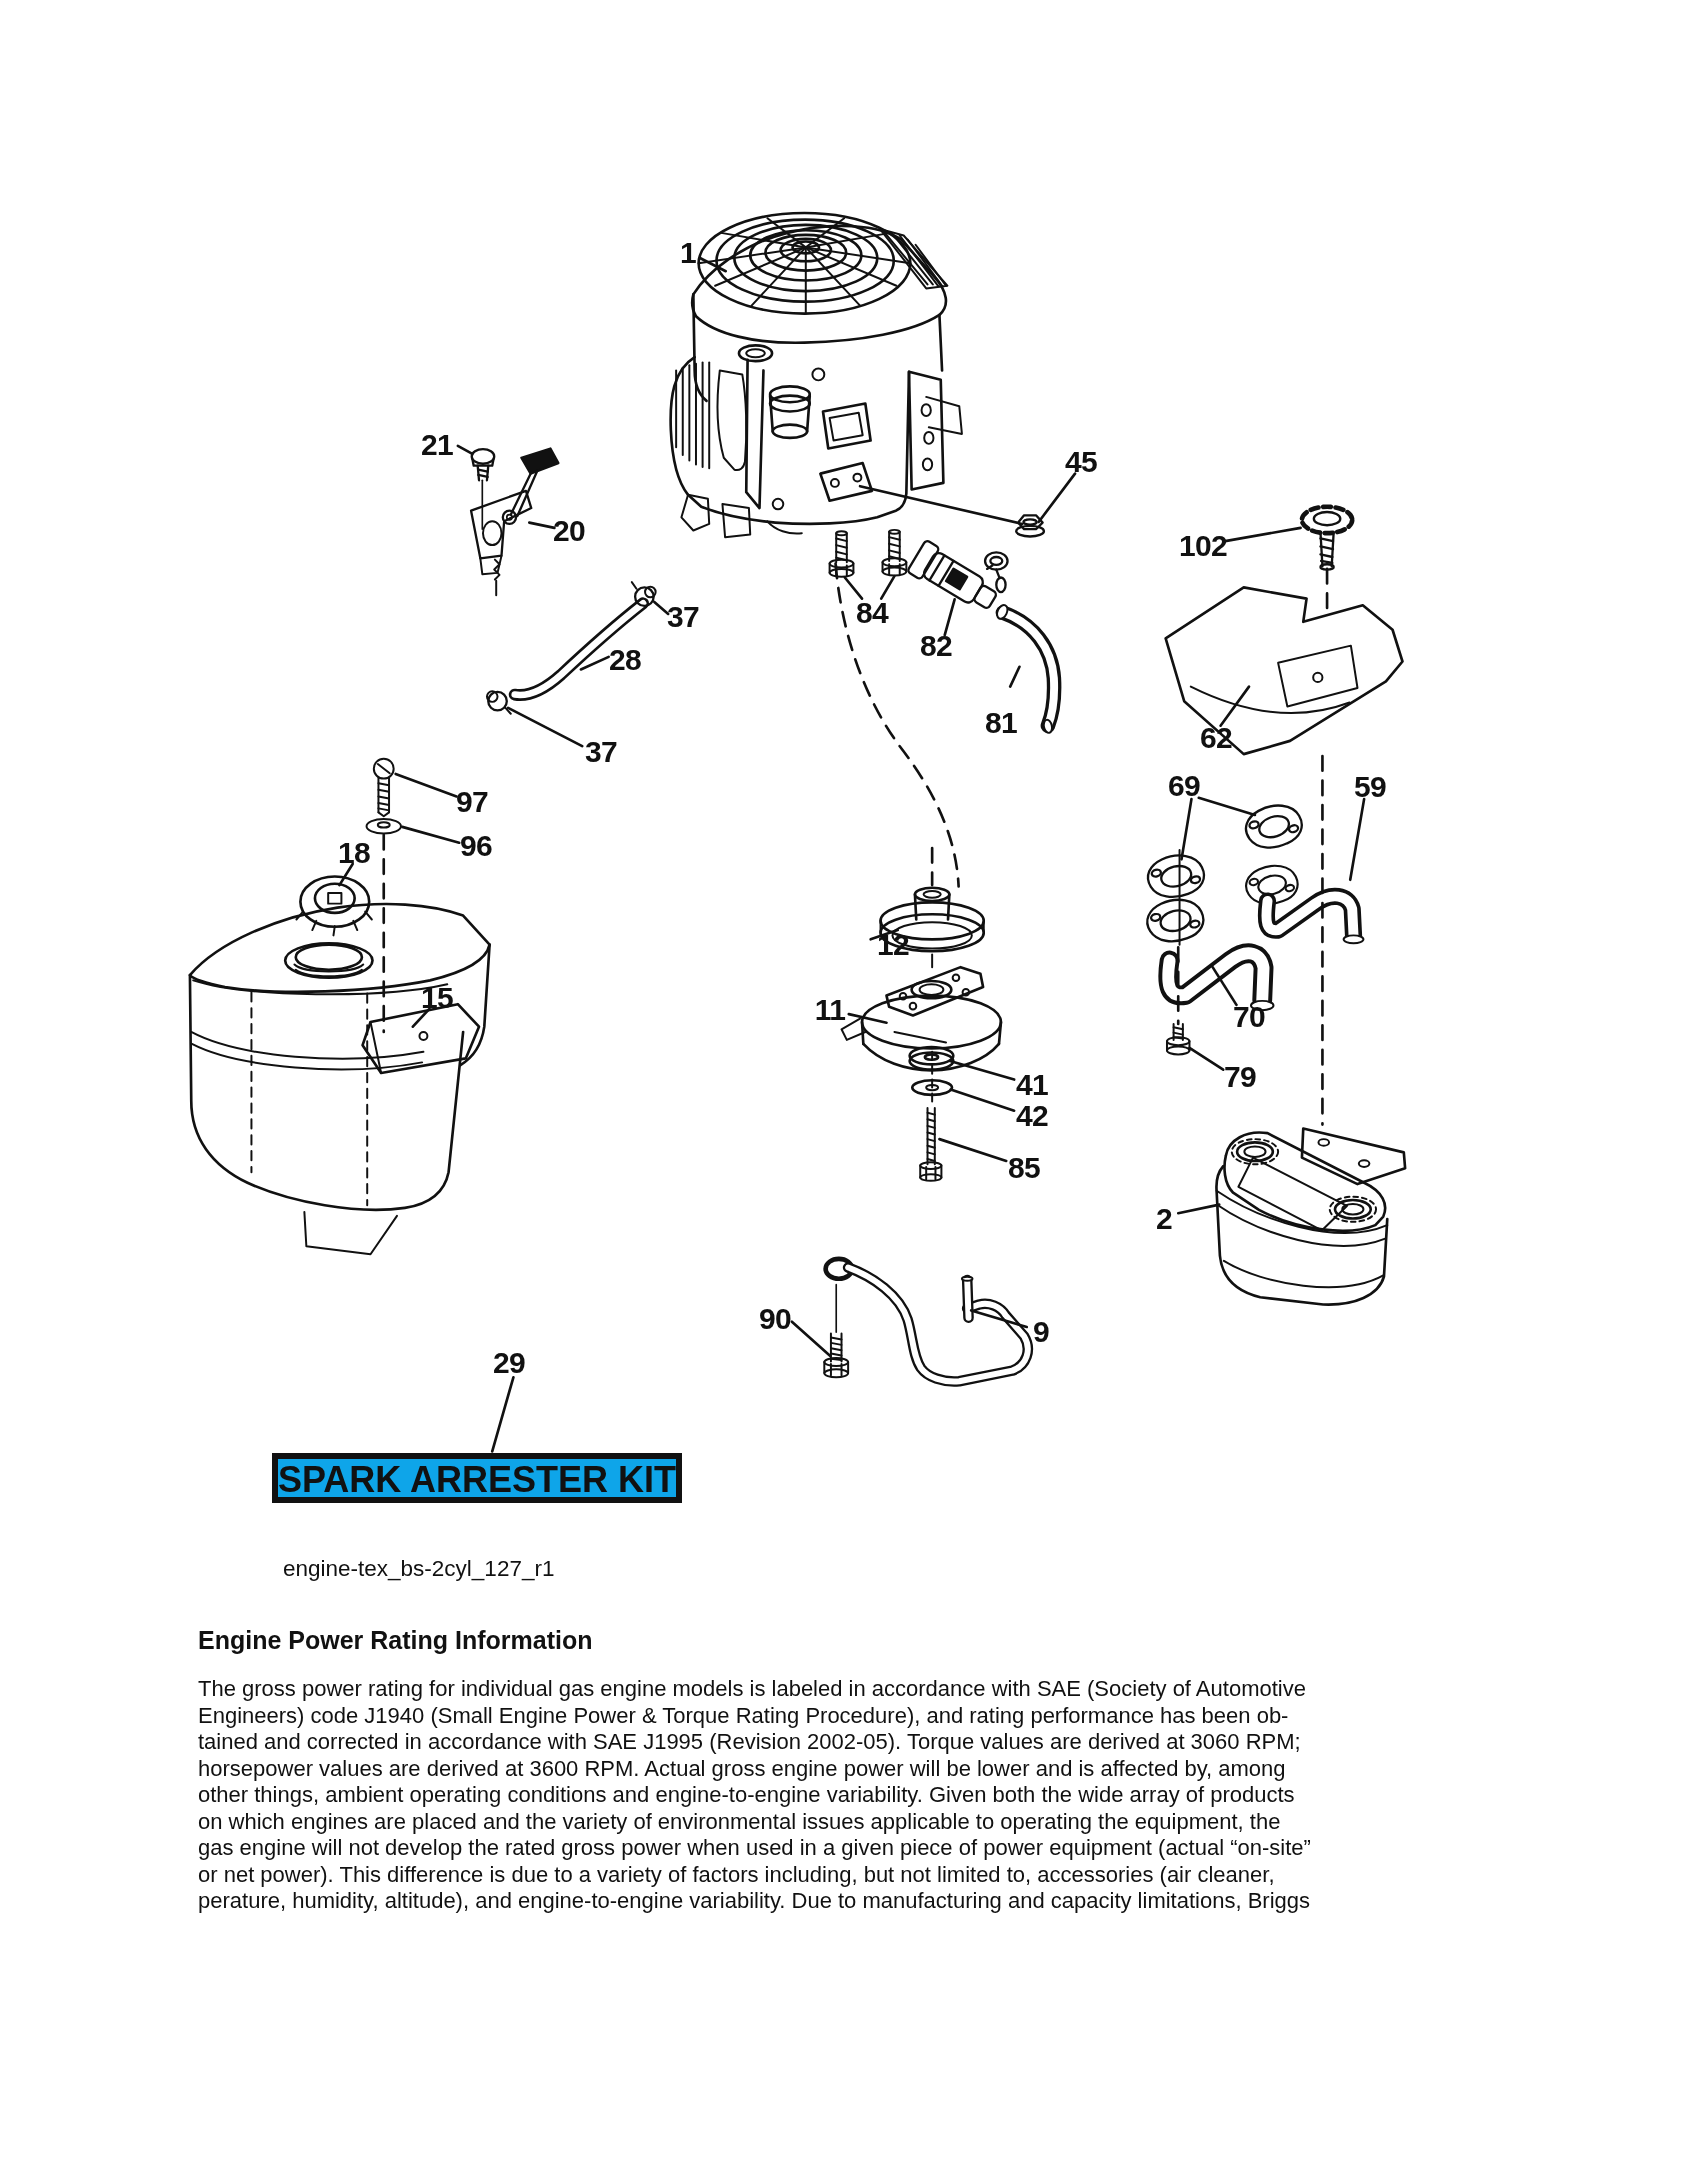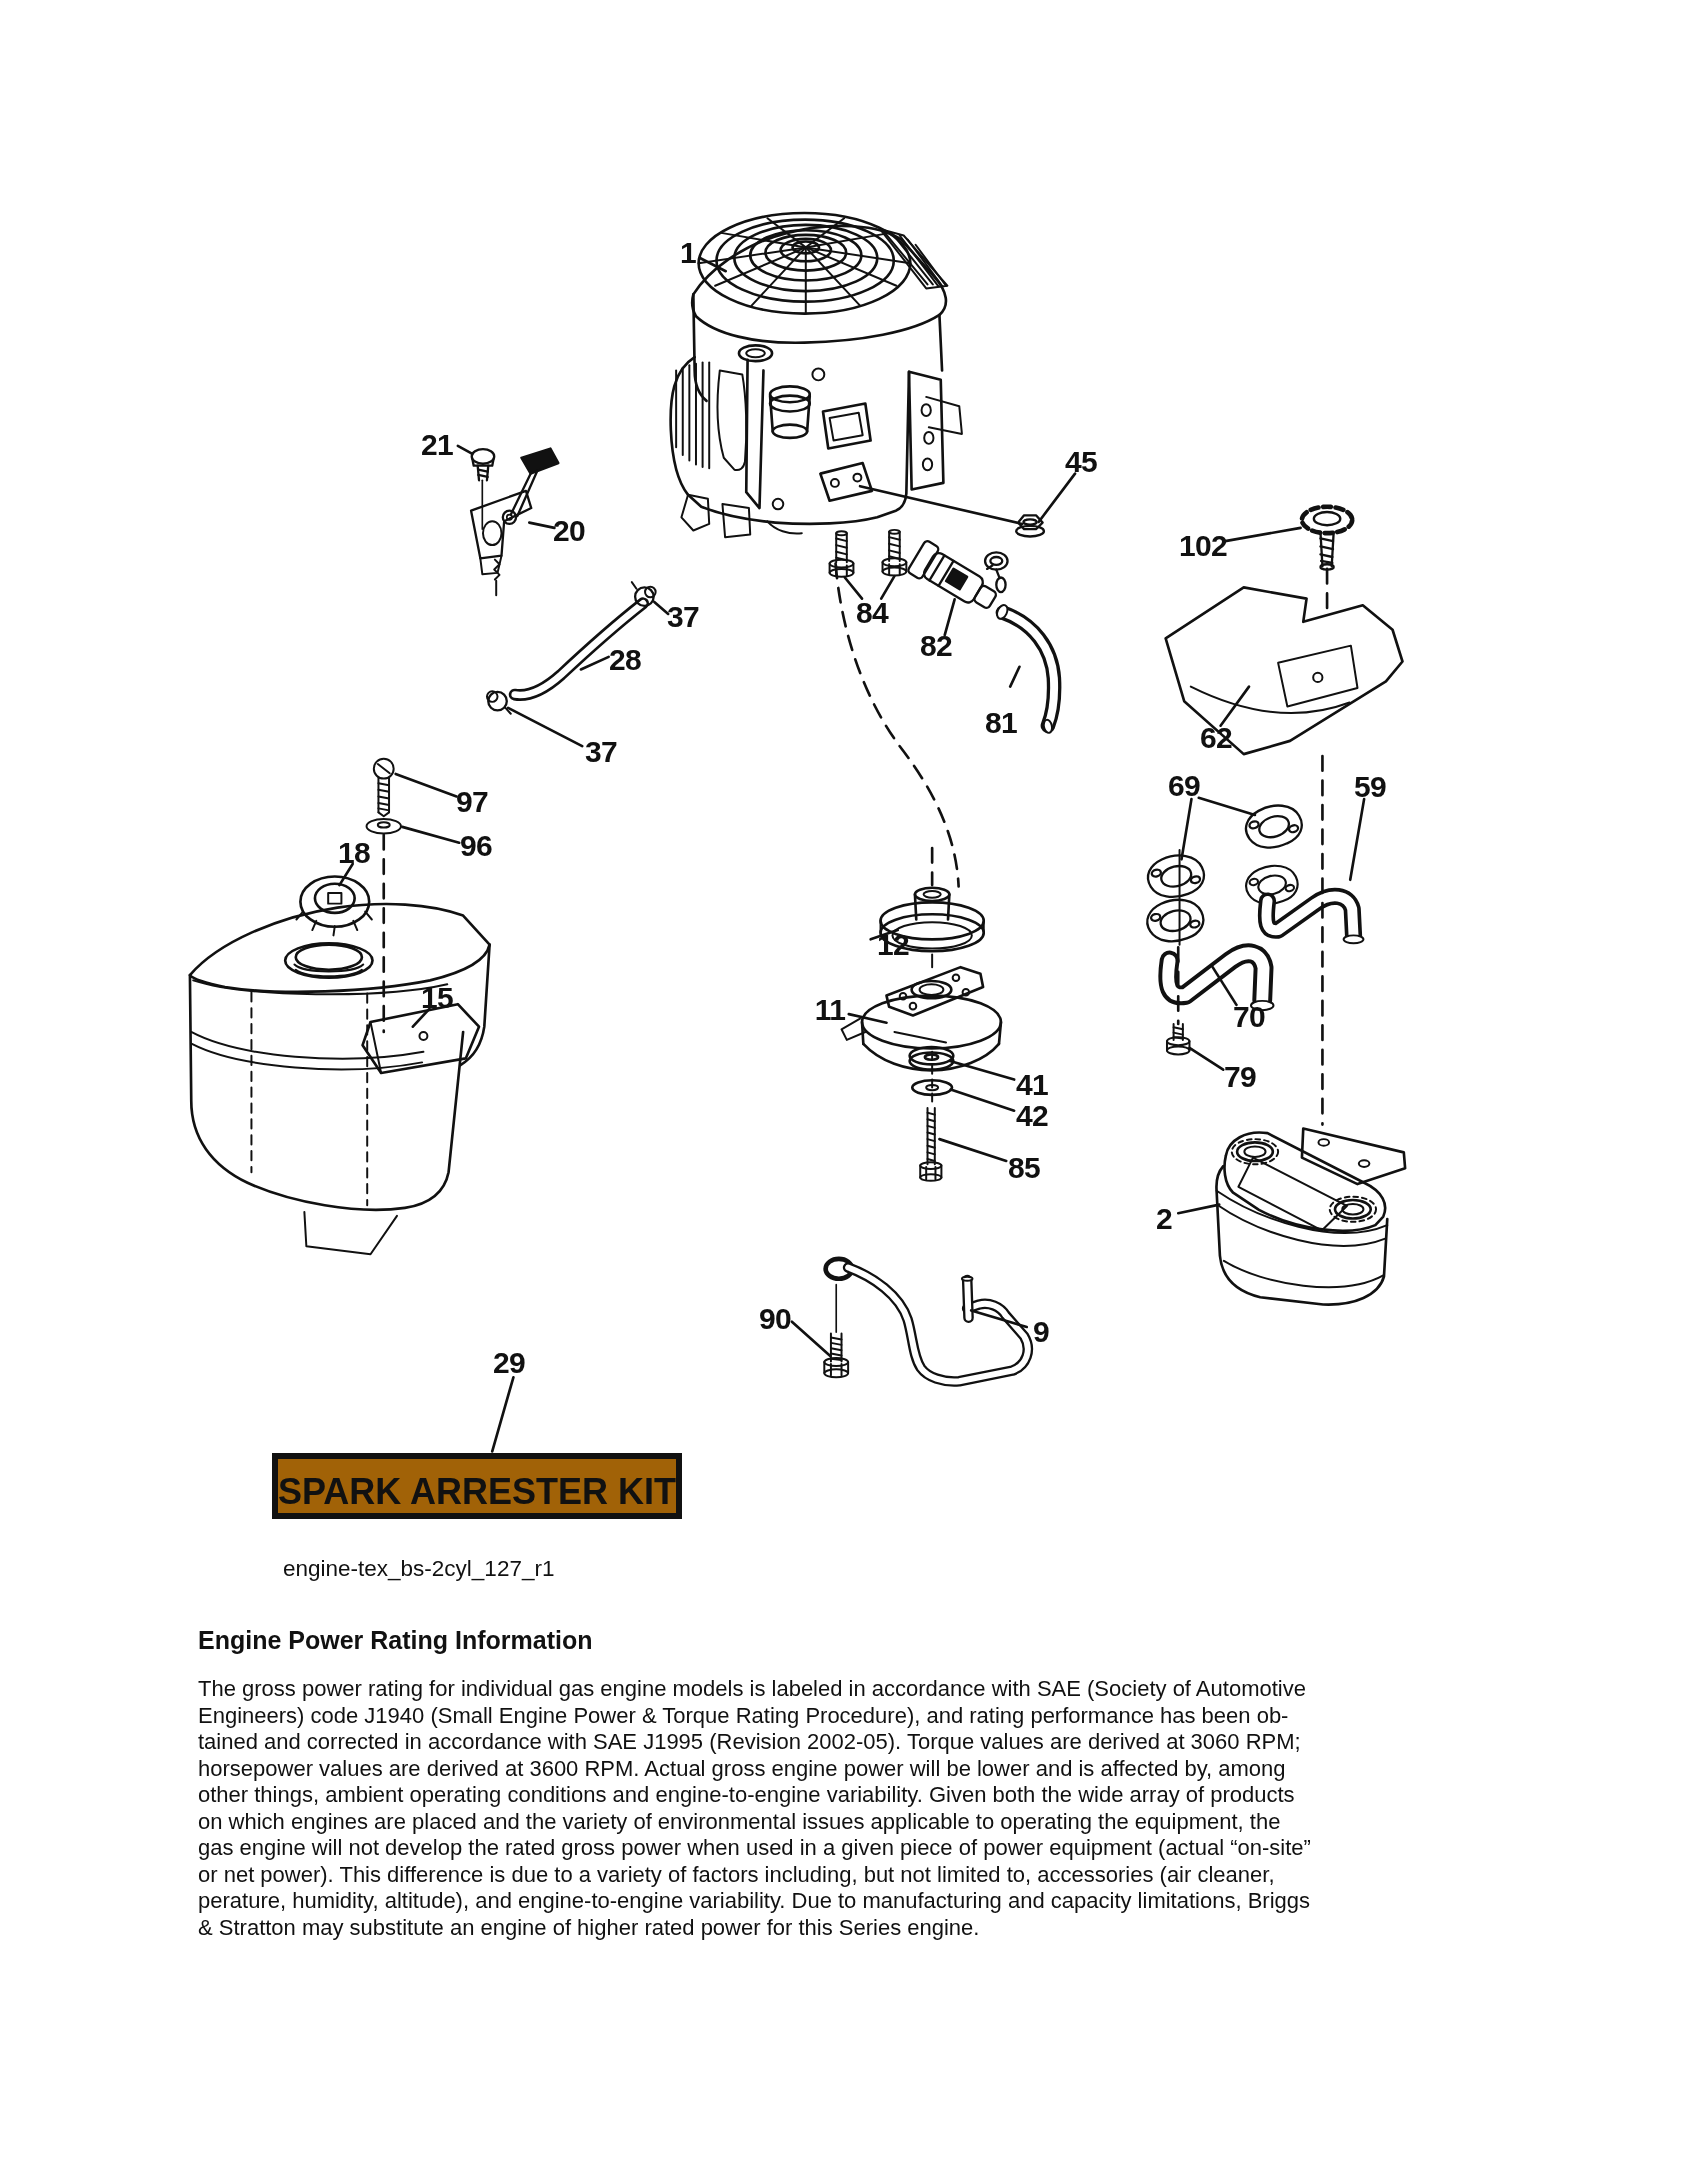--- a/index.html
+++ b/index.html
@@ -6,23 +6,23 @@
   .page{
     position:relative;width:1687px;height:2183px;background:#ffffff;
     font-family:"Liberation Sans", sans-serif;color:#111;overflow:hidden;
   }
   .art{position:absolute;left:0;top:0;width:1687px;height:2183px;}
   .callout{
     position:absolute;transform:translate(-50%,-50%);
     font-weight:bold;font-size:30px;letter-spacing:-0.7px;color:#111;white-space:nowrap;
   }
   .kit-box{
-    position:absolute;left:272px;top:1453px;width:410px;height:66px;
+    position:absolute;left:272px;top:1453px;width:410px;height:50px;
     border:6px solid #111;box-sizing:border-box;
-    display:flex;align-items:flex-end;justify-content:center;background:#a16207;
+    display:flex;align-items:flex-start;justify-content:center;background:#0ea5e9;
   }
   .kit-box span{font-size:36px;font-weight:bold;white-space:nowrap;letter-spacing:0;}
   .caption{position:absolute;left:283px;top:1556px;font-size:22.5px;}
   .power-info{position:absolute;left:198px;top:1625px;width:1270px;}
   .pi-heading{font-size:25px;font-weight:bold;line-height:30px;margin:0 0 21px 0;}
   #pi-lines div{font-size:22px;line-height:26.5px;white-space:nowrap;}
 </style>
 </head>
 <body>
 
@@ -443,18 +443,17 @@
     <div id="pi-lines">
         <div>The gross power rating for individual gas engine models is labeled in accordance with SAE (Society of Automotive</div>
         <div>Engineers) code J1940 (Small Engine Power &amp; Torque Rating Procedure), and rating performance has been ob-</div>
         <div>tained and corrected in accordance with SAE J1995 (Revision 2002-05). Torque values are derived at 3060 RPM;</div>
         <div>horsepower values are derived at 3600 RPM. Actual gross engine power will be lower and is affected by, among</div>
         <div>other things, ambient operating conditions and engine-to-engine variability. Given both the wide array of products</div>
         <div>on which engines are placed and the variety of environmental issues applicable to operating the equipment, the</div>
         <div>gas engine will not develop the rated gross power when used in a given piece of power equipment (actual “on-site”</div>
         <div>or net power). This difference is due to a variety of factors including, but not limited to, accessories (air cleaner,</div>
         <div>perature, humidity, altitude), and engine-to-engine variability. Due to manufacturing and capacity limitations, Briggs</div>
-        <div>&amp; Stratton may substitute an engine of higher rated power for this Series engine.</div>
       </div>
   </div>
 
 </div>
 
 
 </body></html>

